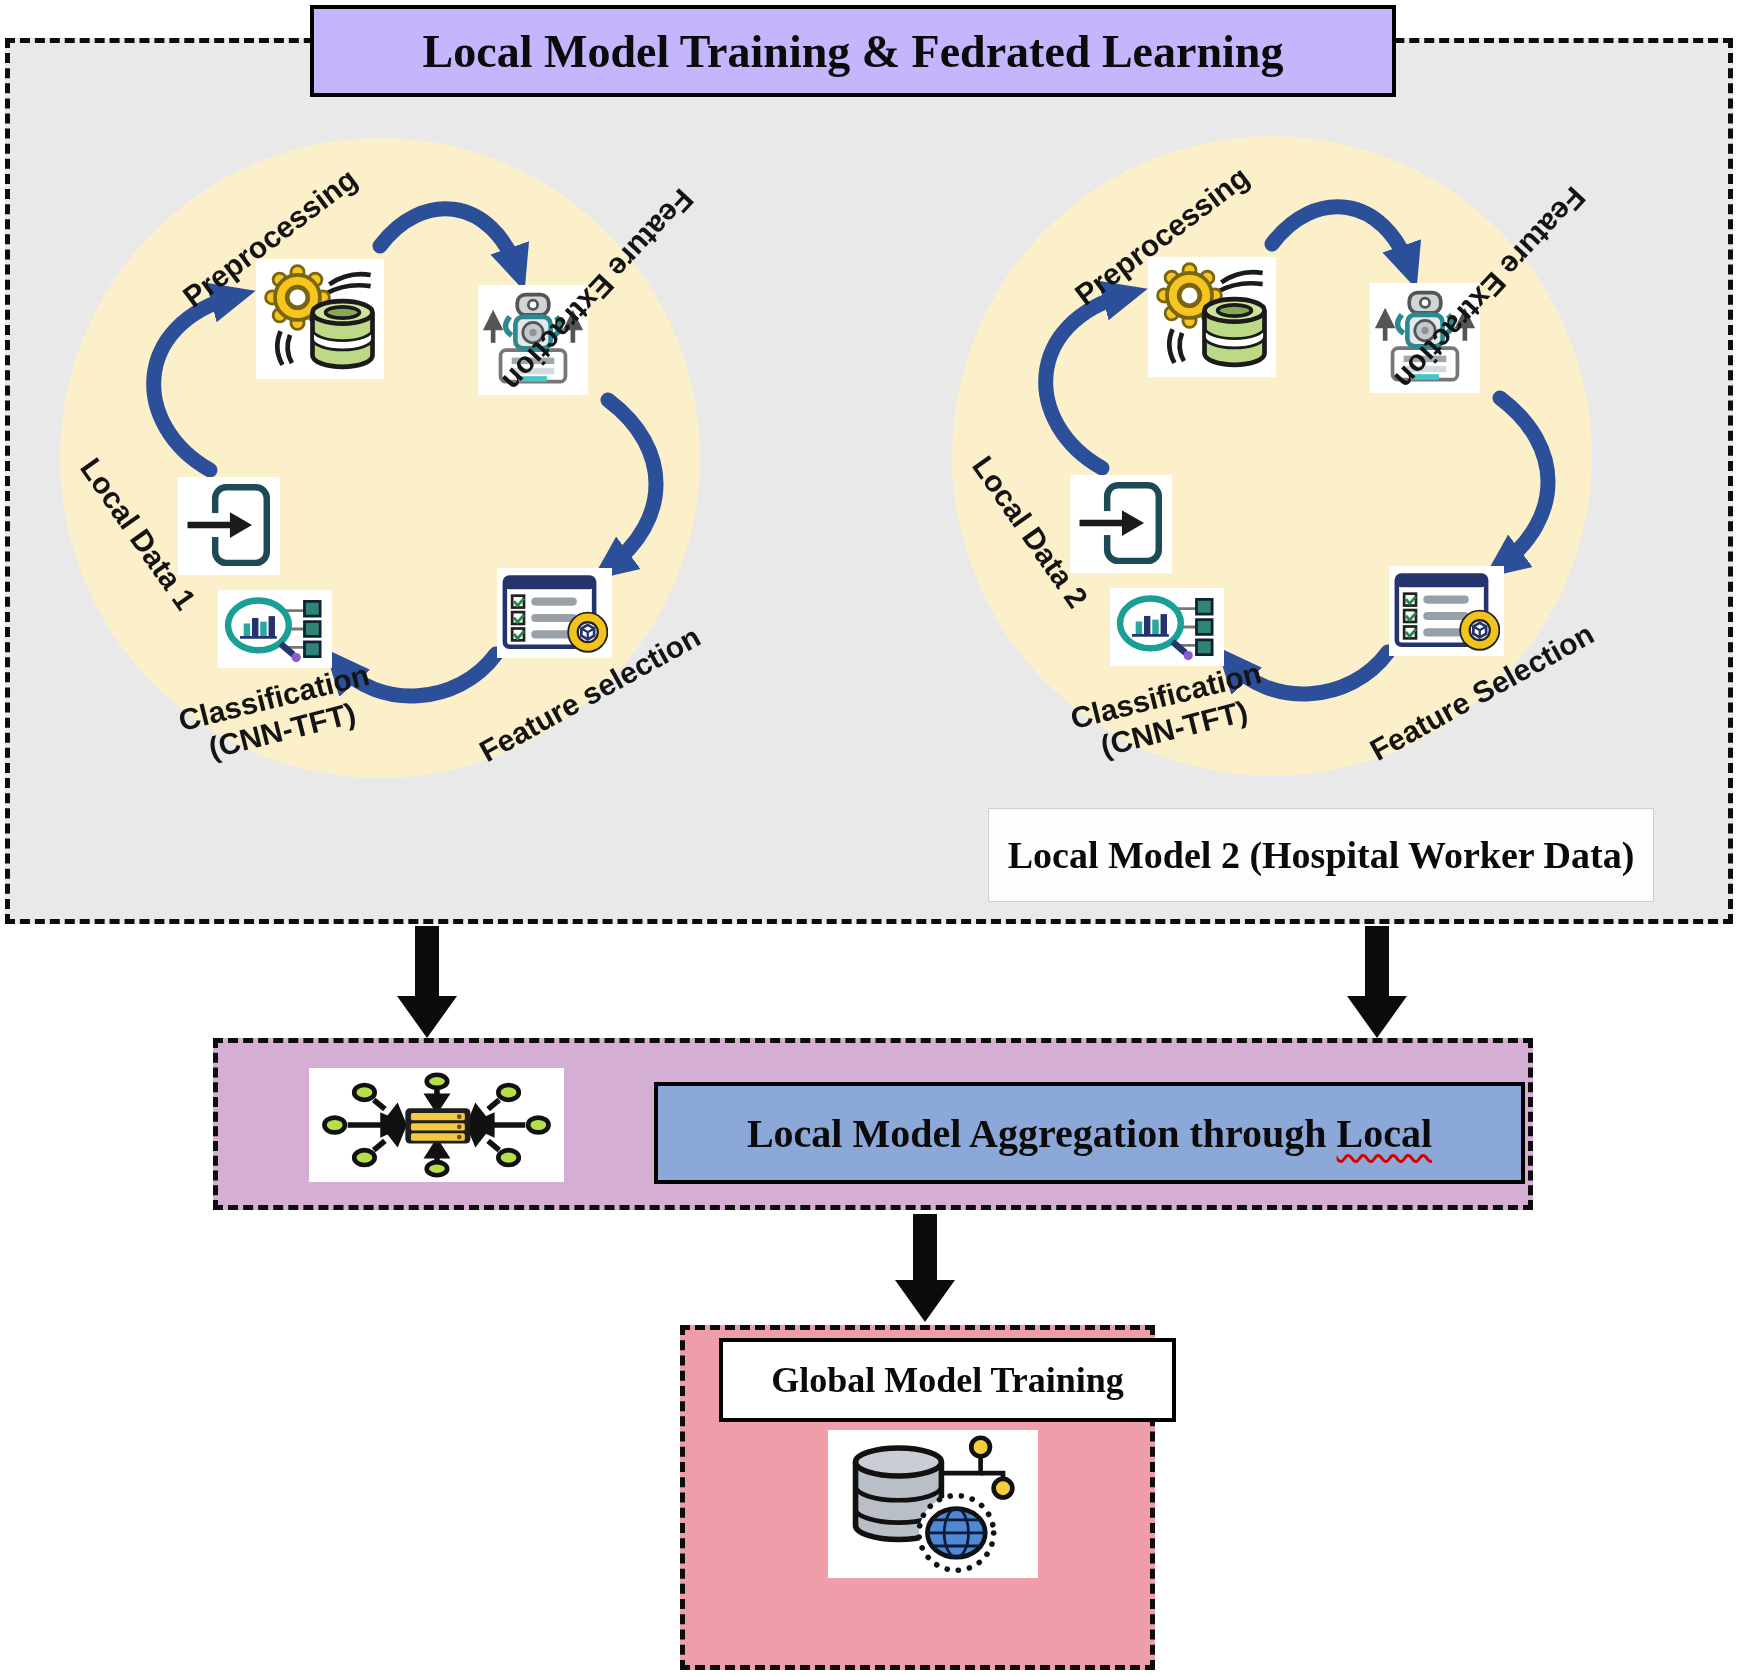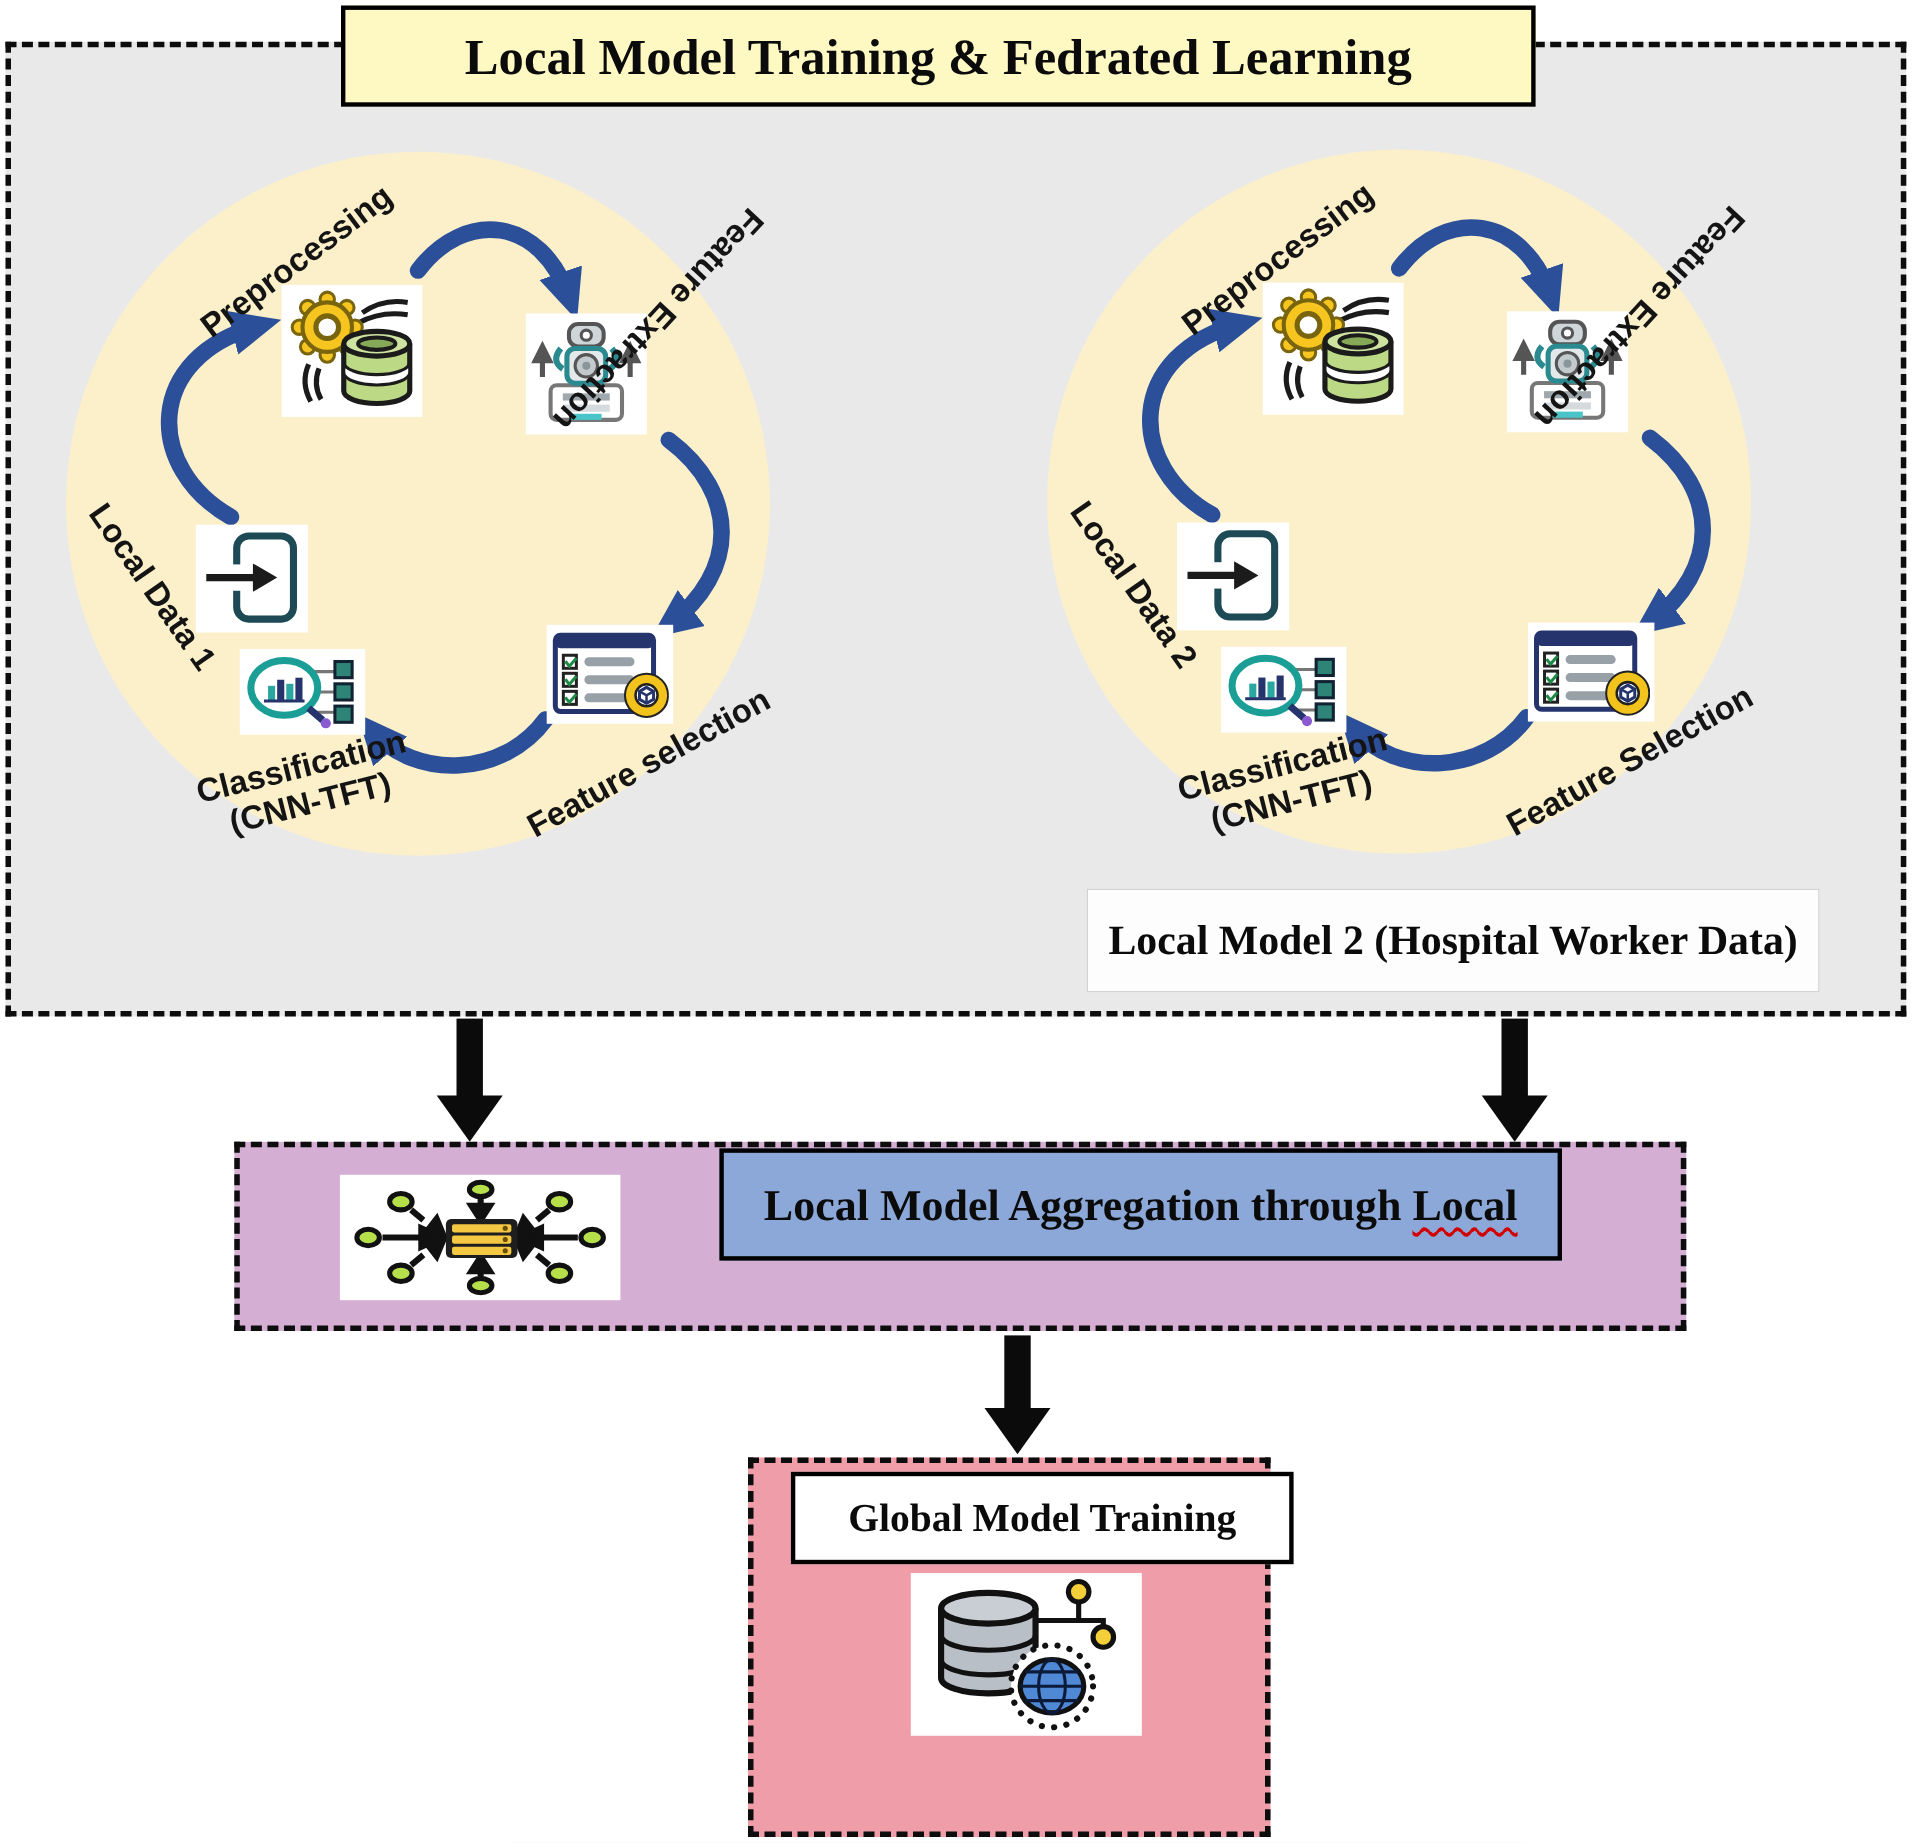--- a/index.html
+++ b/index.html
@@ -2,36 +2,36 @@
 <html><head>
 <meta charset="utf-8">
 <style>
   html,body{margin:0;padding:0;background:#fff;}
   .canvas{position:relative;width:1750px;height:1675px;background:#fff;overflow:hidden;
           font-family:"Liberation Sans",sans-serif;}
   .abs{position:absolute;}
   .serif{font-family:"Liberation Serif",serif;font-weight:700;color:#0b0b0b;}
   .center{display:flex;align-items:center;justify-content:center;text-align:center;}
   .outer-box{left:5px;top:38px;width:1728px;height:886px;border:5px dashed #0d0d0d;background:#e9e9ea;box-sizing:border-box;}
-  .title-box{left:310px;top:5px;width:1086px;height:92px;background:#fef9c3;border:4px solid #000;
+  .title-box{left:310px;top:5px;width:1086px;height:92px;background:#c4b5fd;border:4px solid #000;
              font-size:46px;z-index:3;box-sizing:border-box;text-align:right;}
   .circle{width:640px;height:640px;border-radius:50%;background:#fbf0ca;z-index:2;}
   .step{position:absolute;font-weight:700;font-size:30px;color:#141414;white-space:nowrap;
         transform-origin:center;line-height:1.12;text-align:center;}
   .icbox{position:absolute;background:#fff;display:flex;align-items:center;justify-content:center;
          padding:4px;box-sizing:border-box;}
   .icbox svg{width:100%;height:100%;}
   .cycle-arrows{left:0;top:0;width:640px;height:640px;}
   .model-label{background:#fdfdfd;border:1px solid #cfcfcf;font-size:38px;z-index:3;box-sizing:border-box;}
   .darrow{position:absolute;}
   .darrow .shaft{position:absolute;left:18px;top:0;width:24px;background:#0b0b0b;}
   .darrow .head{position:absolute;left:0;width:0;height:0;border-left:30px solid transparent;
                 border-right:30px solid transparent;border-top:42px solid #0b0b0b;}
   .agg-box{left:213px;top:1038px;width:1320px;height:172px;background:#d5aed3;border:5px dashed #0d0d0d;box-sizing:border-box;}
-  .fedavg-box{left:654px;top:1044px;width:766px;height:102px;background:#8ca8d8;border:4px solid #000;
+  .fedavg-box{left:654px;top:1082px;width:871px;height:102px;background:#8ca8d8;border:4px solid #000;
               font-size:40px;box-sizing:border-box;z-index:2;}
   .fedavg-hl{text-decoration-line:underline;text-decoration-style:wavy;text-decoration-color:#d20000;
              text-decoration-thickness:3px;text-underline-offset:7px;}
   .global-box{left:680px;top:1325px;width:475px;height:345px;background:#ef9da8;border:5px dashed #0d0d0d;box-sizing:border-box;}
   .gmt-box{left:719px;top:1338px;width:457px;height:84px;background:#fff;border:4px solid #000;
            font-size:36px;box-sizing:border-box;z-index:2;}
   .gm-label{left:783px;top:1582px;width:280px;height:62px;background:#f8d8b4;border:3px solid #000;
             font-size:34px;box-sizing:border-box;z-index:2;}
 </style>
 </head>

